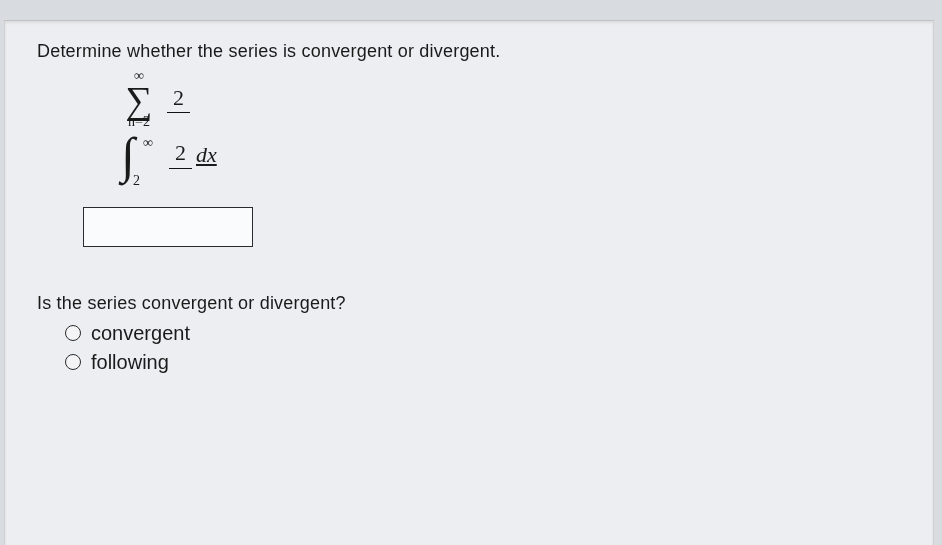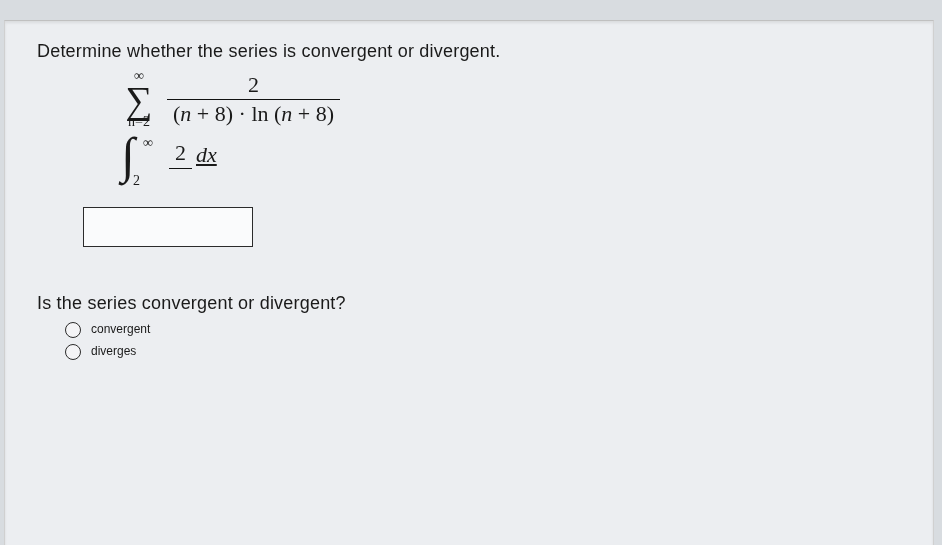--- a/index.html
+++ b/index.html
@@ -116,23 +116,23 @@
       background: #fafbfc;
       width: 170px;
       height: 40px;
       margin: 10px 0 44px 46px;
     }
     .q2 {
       margin-top: 19px;
     }
     .opt-row {
       display: flex;
-      align-items: flex-start;
+      align-items: center;
       margin: 6px 0 4px 28px;
-      font-size: 12px;
+      font-size: 20px;
     }
     .radio {
       width: 16px; height: 16px;
       border: 1.6px solid #2b2b2b;
       border-radius: 50%;
       margin-right: 10px;
       background: #f4f4f6;
     }
   </style>
 </head>
@@ -144,21 +144,20 @@
     <div class="txt">Determine whether the series is convergent or divergent.</div>
 
     <div class="formula-block">
       <div class="sigma">
         <div class="top">∞</div>
         <div class="glyph">∑</div>
         <div class="bot">n=2</div>
       </div>
       <span class="frac">
         <span class="num">2</span>
-        <span class="den">(<span class="it">n</span> + 8) · ln (<span class="it">n</span> + 8)</span>
       </span>
     </div>
 
 
     <div class="integral-block">
       <div class="isym">
         <div class="big">∫</div>
         <div class="ub">∞</div>
         <div class="lb">2</div>
       </div>
@@ -174,17 +173,17 @@
 
     <div class="txt q2">Is the series convergent or divergent?</div>
 
     <div class="opt-row">
       <div class="radio"></div>
       <span>convergent</span>
     </div>
 
     <div class="opt-row">
       <div class="radio"></div>
-      <span>diverges</span>
+      <span>following</span>
     </div>
 
   </div>
 </div>
 
 </body></html>

